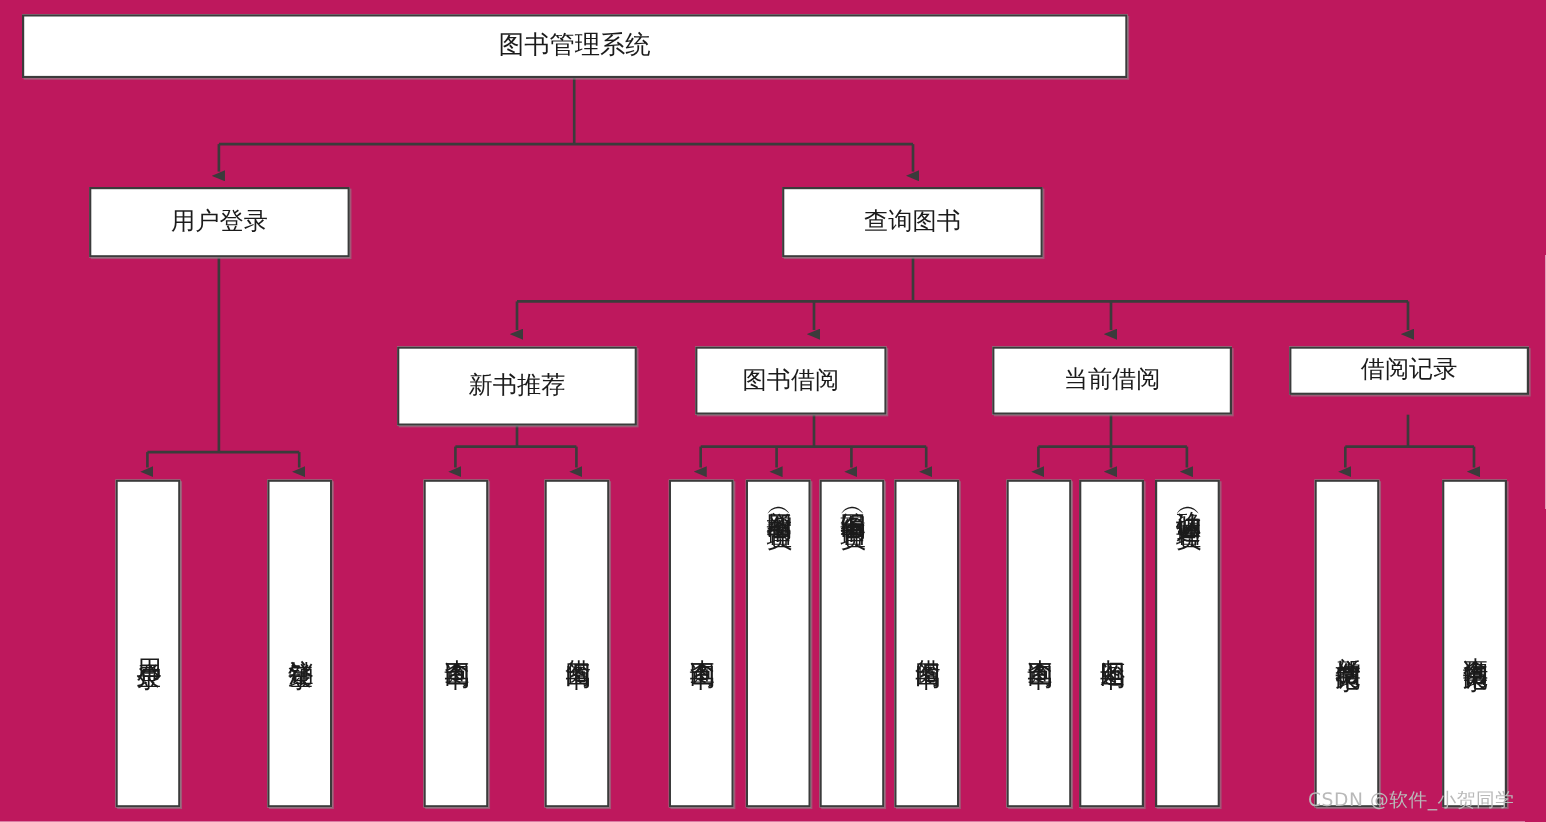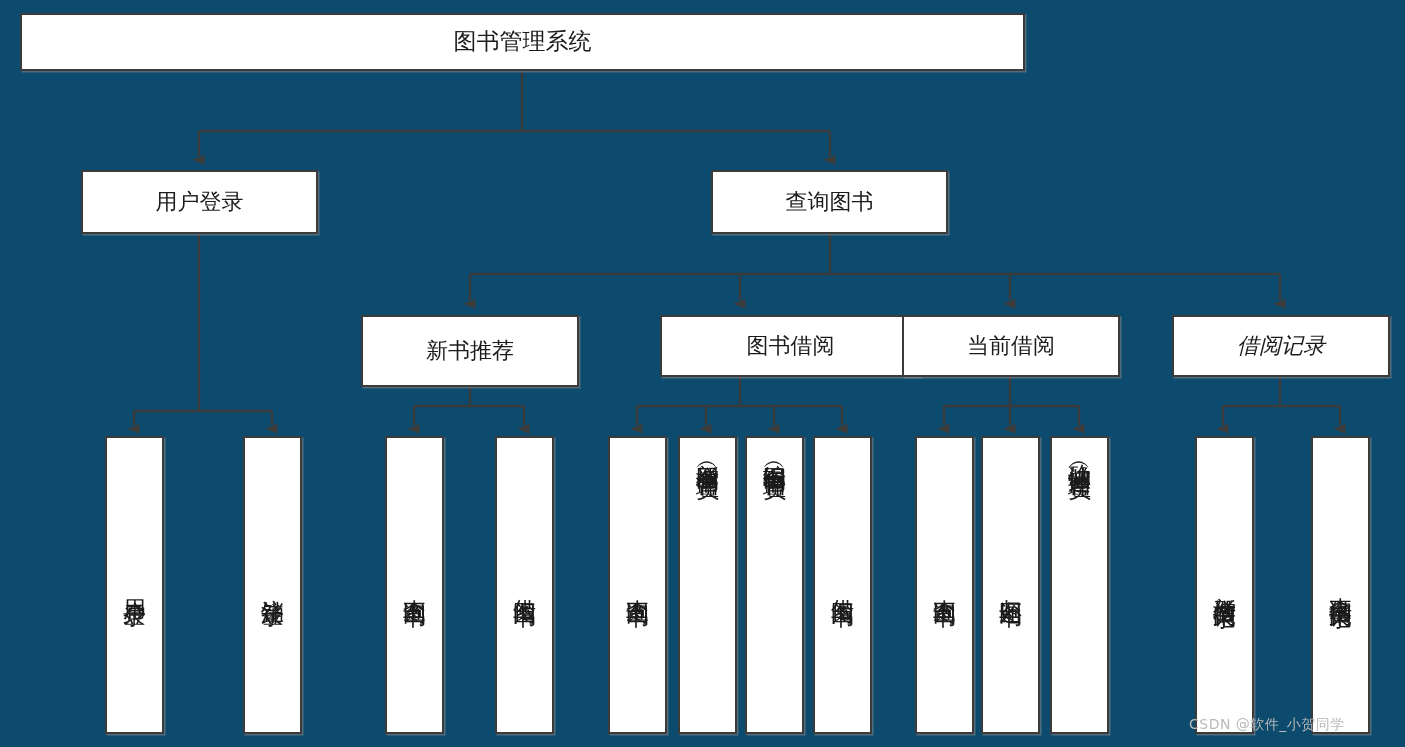--- a/index.html
+++ b/index.html
@@ -7,21 +7,21 @@
     padding: 0;
     background: #ffffff;
   }
   body {
     font-family: "DejaVu Sans", "Liberation Sans", sans-serif;
   }
   #canvas {
     position: relative;
     width: 1405px;
     height: 747px;
-    background: #0c4a6e;
+    background: #be185d;
     overflow: hidden;
   }
   svg#wires {
     position: absolute;
     left: 0;
     top: 0;
     width: 1405px;
     height: 747px;
     pointer-events: none;
   }
@@ -59,21 +59,21 @@
     height: auto;
     white-space: nowrap;
   }
   .node.vert.centered {
     align-items: center;
     padding-top: 0;
   }
   .watermark {
     position: absolute;
     color: #b9b9b9;
-    font-size: 14px;
+    font-size: 17px;
     white-space: nowrap;
     letter-spacing: 0.5px;
   }
 </style>
 </head>
 <body>
 
 <div id="canvas">
 
   <svg id="wires" viewBox="0 0 1405 747" xmlns="http://www.w3.org/2000/svg">
@@ -135,29 +135,29 @@
   </div>
 
   <div class="node horiz" style="left:711px; top:170px; width:237px; height:64px;">
     <span class="lbl">查询图书</span>
   </div>
 
   <div class="node horiz" style="left:361px; top:315px; width:218px; height:72px;">
     <span class="lbl">新书推荐</span>
   </div>
 
-  <div class="node horiz" style="left:660px; top:315px; width:261px; height:62px;font-family:Liberation Serif, serif;">
+  <div class="node horiz" style="left:632px; top:315px; width:174px; height:62px;font-family:Liberation Serif, serif;">
     <span class="lbl">图书借阅</span>
   </div>
 
   <div class="node horiz" style="left:902px; top:315px; width:218px; height:62px;">
     <span class="lbl">当前借阅</span>
   </div>
 
-  <div class="node horiz" style="left:1172px; top:315px; width:218px; height:62px;font-style:italic;">
+  <div class="node horiz" style="left:1172px; top:315px; width:218px; height:44px;">
     <span class="lbl">借阅记录</span>
   </div>
 
   <div class="node vert centered" style="left:105px; top:436px; width:59px; height:298px;">
     <span class="lbl">用户登录</span>
   </div>
 
   <div class="node vert centered" style="left:243px; top:436px; width:59px; height:298px;">
     <span class="lbl">注销登录</span>
   </div>

